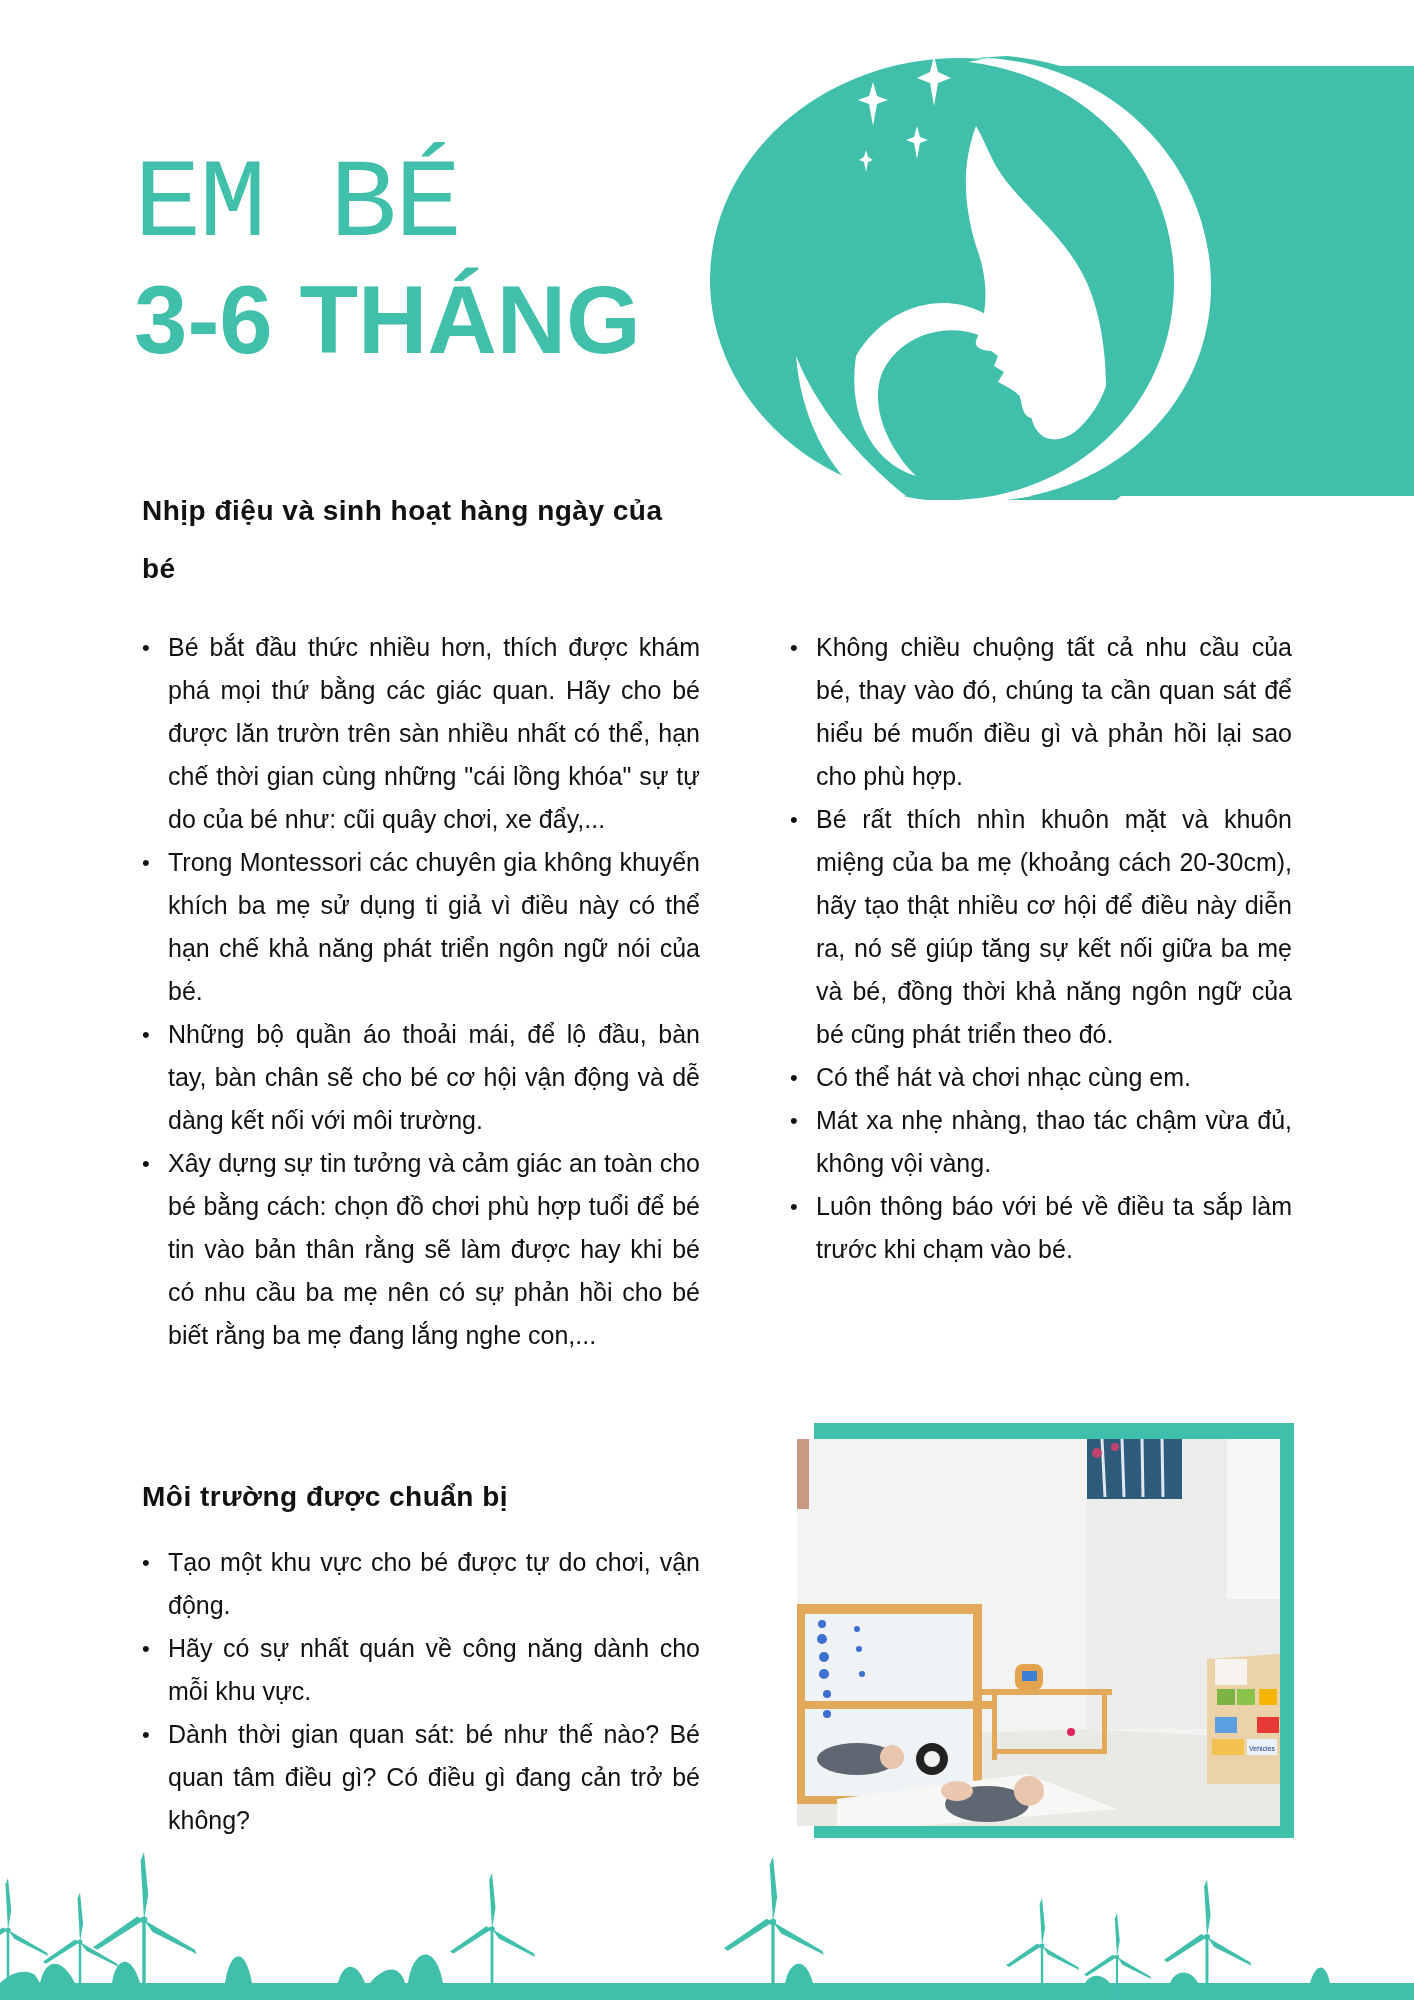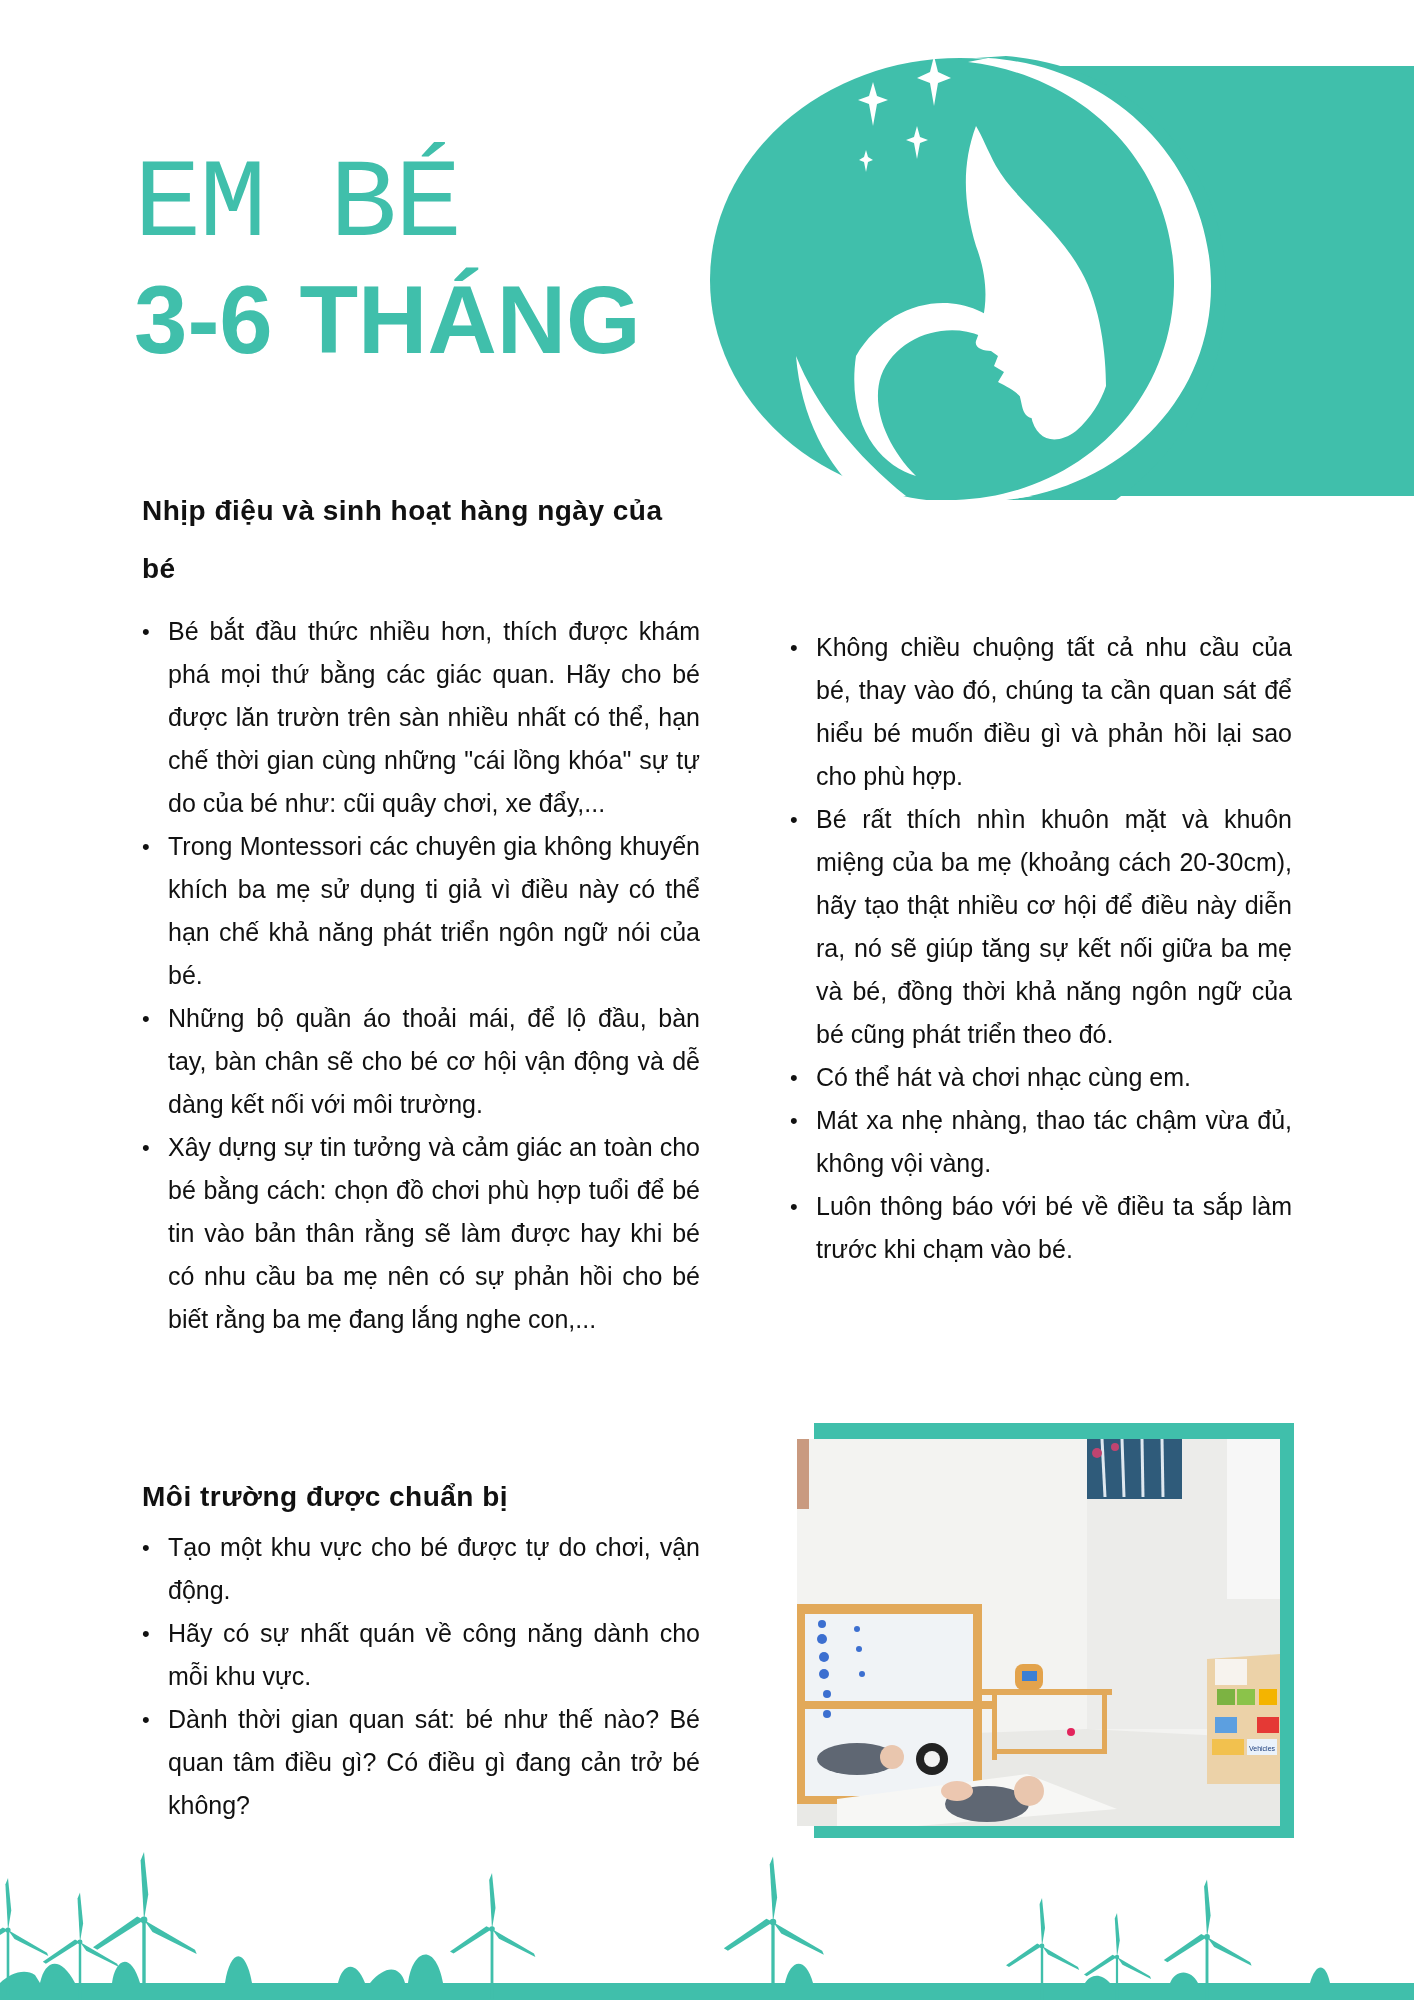--- a/index.html
+++ b/index.html
@@ -15,23 +15,23 @@
   .hero-logo { position: absolute; left: 706px; top: 56px; width: 520px; height: 444px; }
 
   
   .section { position: absolute; }
   .section h2 { font-weight: 700; font-size: 28px; line-height: 58px; color: #111; letter-spacing: 0.5px; }
   .section ul { list-style: none; margin-top: 8px; }
   .section li { position: relative; padding-left: 26px; font-size: 25px; line-height: 43px; text-align: justify; color: #111; }
   .section li::before { content: "•"; position: absolute; left: 0; top: 0; font-size: 22px; }
 
   #sec-rhythm { left: 142px; top: 482px; width: 558px; }
-  #sec-rhythm ul { margin-top: 12px; }
+  #sec-rhythm ul { margin-top: 28px; }
   #sec-env { left: 142px; top: 1468px; width: 558px; }
-  #sec-env ul { margin-top: 0; }
+  #sec-env ul { margin-top: 15px; }
   #sec-bond { left: 790px; top: 624px; width: 502px; }
   #sec-bond h2 { padding-left: 20px; }
   #sec-bond ul { margin-top: 2px; }
 
   
   .photo-frame { position: absolute; left: 814px; top: 1423px; width: 480px; height: 415px; background: #40bfab; }
   .photo { position: absolute; left: 797px; top: 1439px; width: 483px; height: 387px; overflow: hidden; background: #f1f1ef; }
 
   
   .footer { position: absolute; left: 0; top: 1840px; width: 1414px; height: 160px; }

